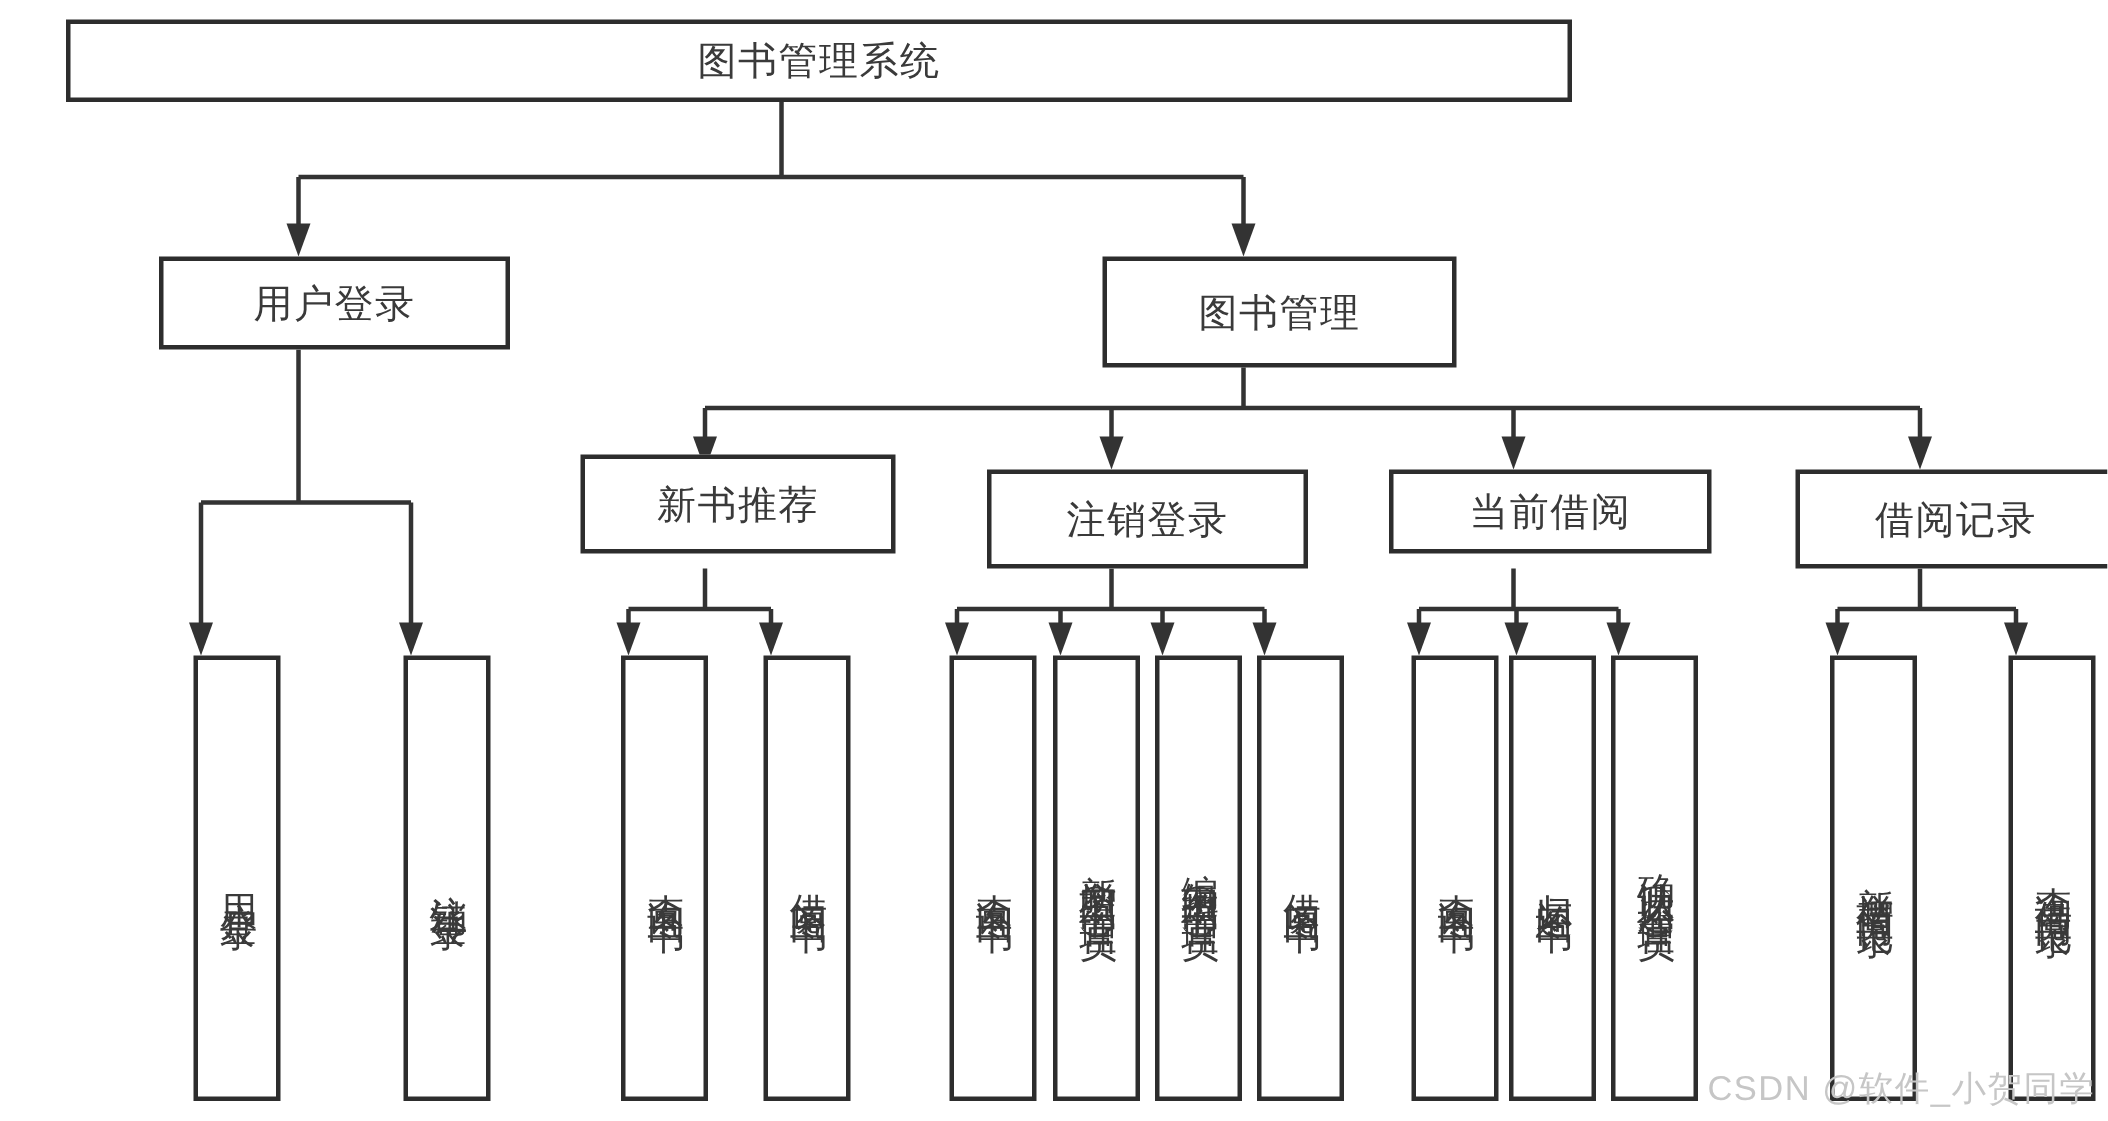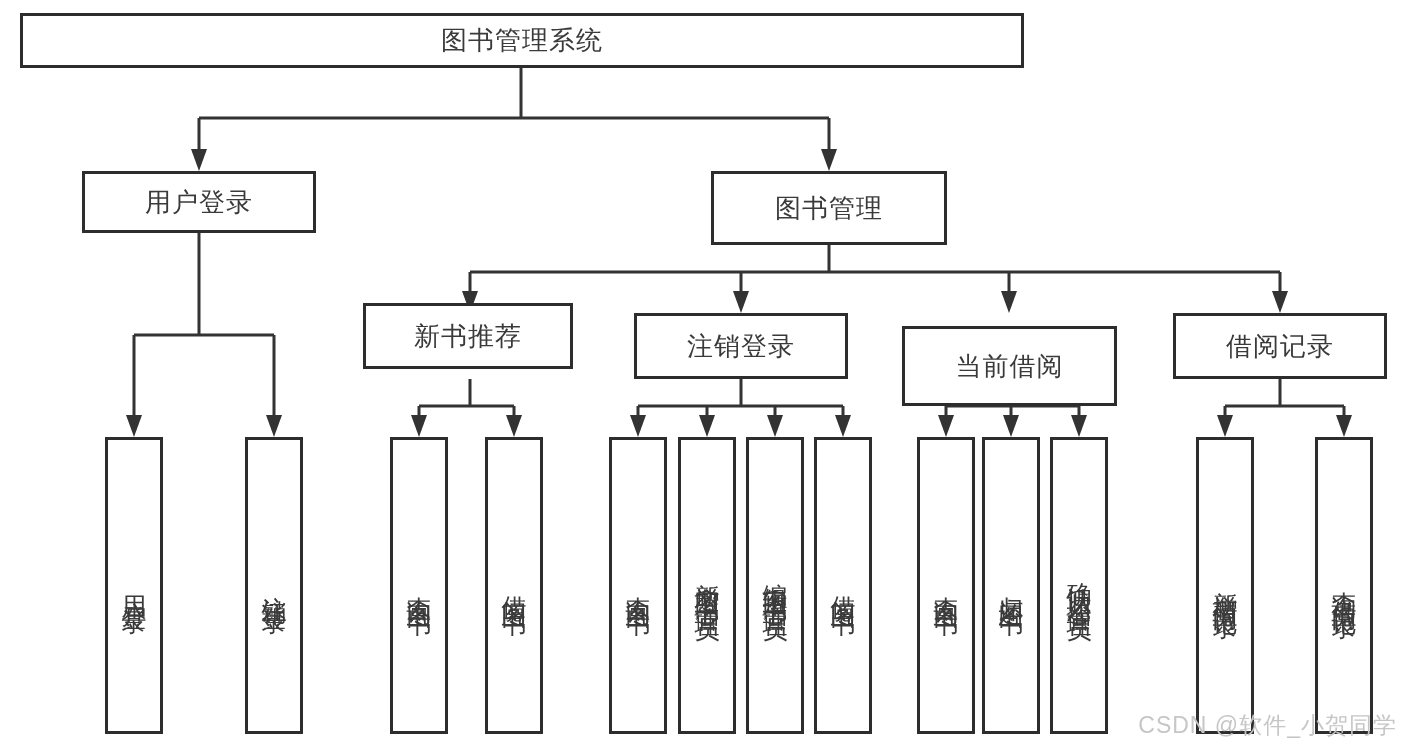--- a/index.html
+++ b/index.html
@@ -25,20 +25,21 @@
   .node {
     position: absolute;
     box-sizing: border-box;
     border: 3px solid #2d2d2d;
     background: #ffffff;
     color: #3a3a3a;
     display: flex;
     align-items: center;
     justify-content: center;
     text-align: center;
+    margin-left: 24px;
   }
   .node.h {
     font-size: 26px;
     letter-spacing: 1px;
   }
   .node.v {
     font-size: 25px;
   }
   .node.v .vtxt {
     writing-mode: vertical-rl;
@@ -95,21 +96,21 @@
     </g>
   </svg>
 
   <div class="node h" style="left:20px; top:13px; width:1004px; height:55px;">图书管理系统</div>
 
   <div class="node h" style="left:82px; top:171px; width:234px; height:62px;">用户登录</div>
   <div class="node h" style="left:711px; top:171px; width:236px; height:74px;">图书管理</div>
 
   <div class="node h" style="left:363px; top:303px; width:210px; height:66px;">新书推荐</div>
   <div class="node h" style="left:634px; top:313px; width:214px; height:66px;">注销登录</div>
-  <div class="node h" style="left:902px; top:326px; width:215px; height:80px;">当前借阅</div>
+  <div class="node h" style="left:902px; top:313px; width:215px; height:56px;">当前借阅</div>
   <div class="node h" style="left:1173px; top:313px; width:214px; height:66px;">借阅记录</div>
 
   <div class="node v" style="left:105px; top:437px; width:58px; height:297px;">
     <span class="vtxt">用户登录</span>
   </div>
   <div class="node v" style="left:245px; top:437px; width:58px; height:297px;">
     <span class="vtxt">注销登录</span>
   </div>
 
   <div class="node v" style="left:390px; top:437px; width:58px; height:297px;">

